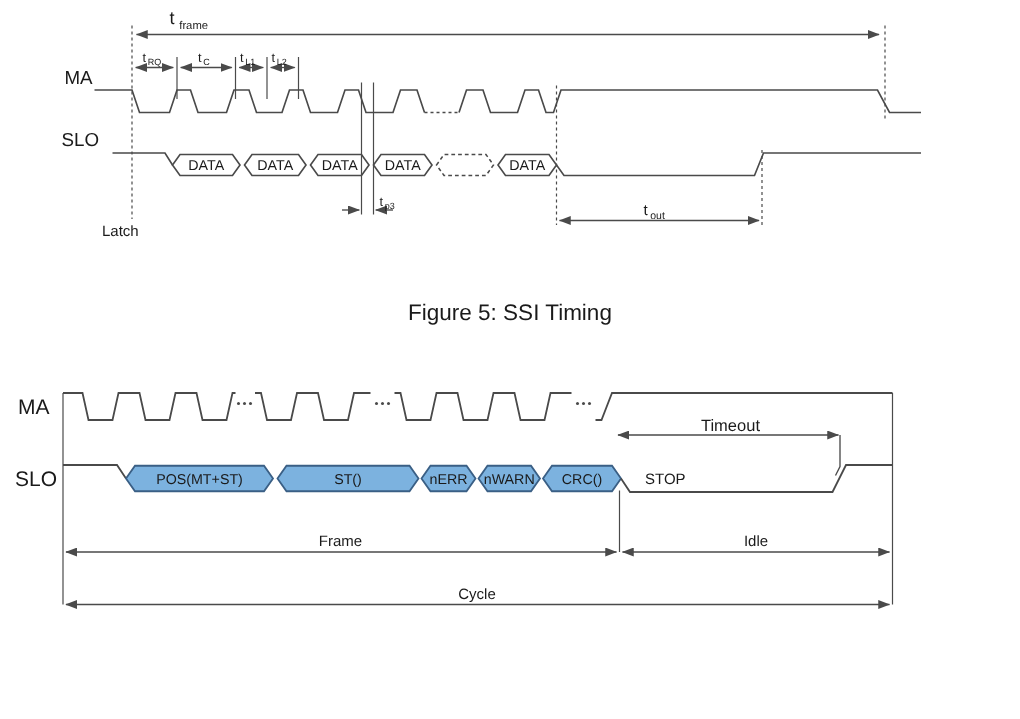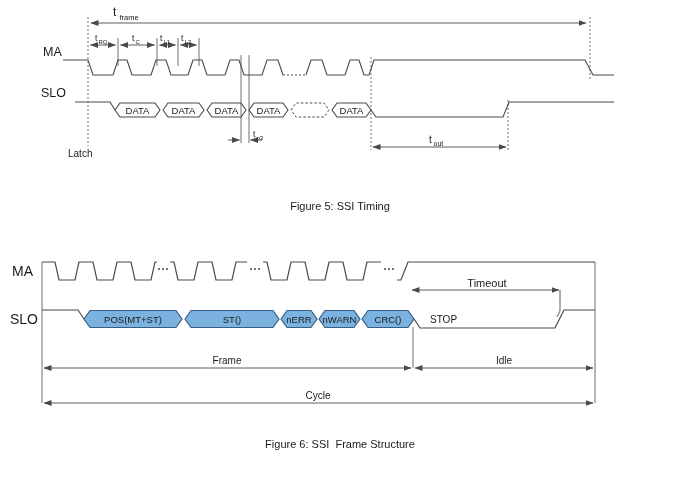--- a/index.html
+++ b/index.html
@@ -1,20 +1,20 @@
 <!DOCTYPE html>
 <html><head>
 <meta charset="utf-8">
 <style>
   html,body{margin:0;padding:0;background:#fff;}
   .page{position:relative;width:680px;height:479px;background:#fff;overflow:hidden;
         font-family:"Liberation Sans", sans-serif;}
   .fig{position:absolute;left:0;}
   .caption{position:absolute;left:0;width:100%;text-align:center;color:#1a1a1a;
-           font-size:11px;white-space:pre;}
+           font-size:15px;white-space:pre;}
   svg text{fill:#1a1a1a;font-family:"Liberation Sans", sans-serif;}
   .sig5{font-size:12.5px;}
   .sig6{font-size:14px;}
   .tbase{font-size:12px;}
   .tsub{font-size:7.5px;}
   .sbase{font-size:8.5px;}
   .ssub{font-size:6px;}
   .mbase{font-size:10px;}
   .msub{font-size:7px;}
   .blocktxt{font-size:9.5px;text-anchor:middle;}
@@ -157,15 +157,14 @@
     <text class="annoL" x="430" y="77.5">STOP</text>
 
     <line class="meas" x1="44" y1="123" x2="411" y2="123" marker-start="url(#ah6)" marker-end="url(#ah6)"></line>
     <line class="meas" x1="415" y1="123" x2="593" y2="123" marker-start="url(#ah6)" marker-end="url(#ah6)"></line>
     <line class="meas" x1="44" y1="158" x2="593" y2="158" marker-start="url(#ah6)" marker-end="url(#ah6)"></line>
     <text class="anno" x="227" y="119">Frame</text>
     <text class="anno" x="504" y="119">Idle</text>
     <text class="anno" x="318" y="154">Cycle</text>
   </svg>
 
-  <div class="caption" style="top:438px;">Figure 6: SSI  Frame Structure</div>
 
 </div>
 
 </body></html>

